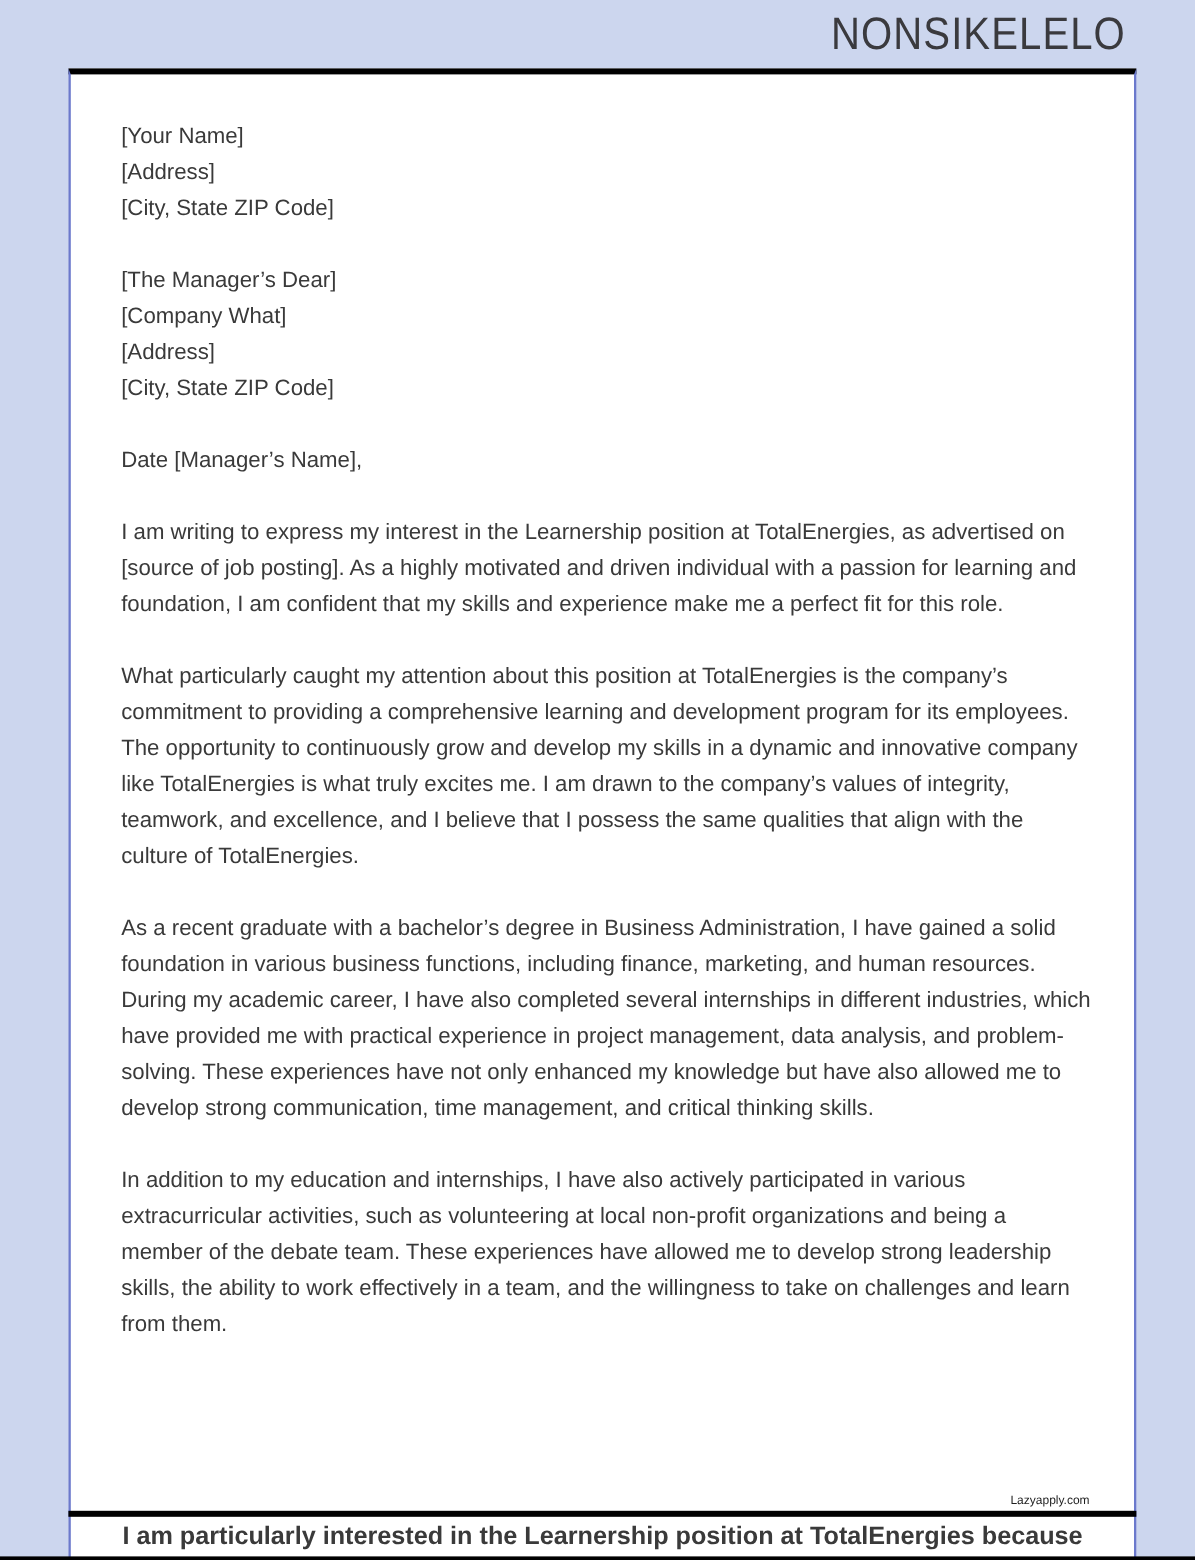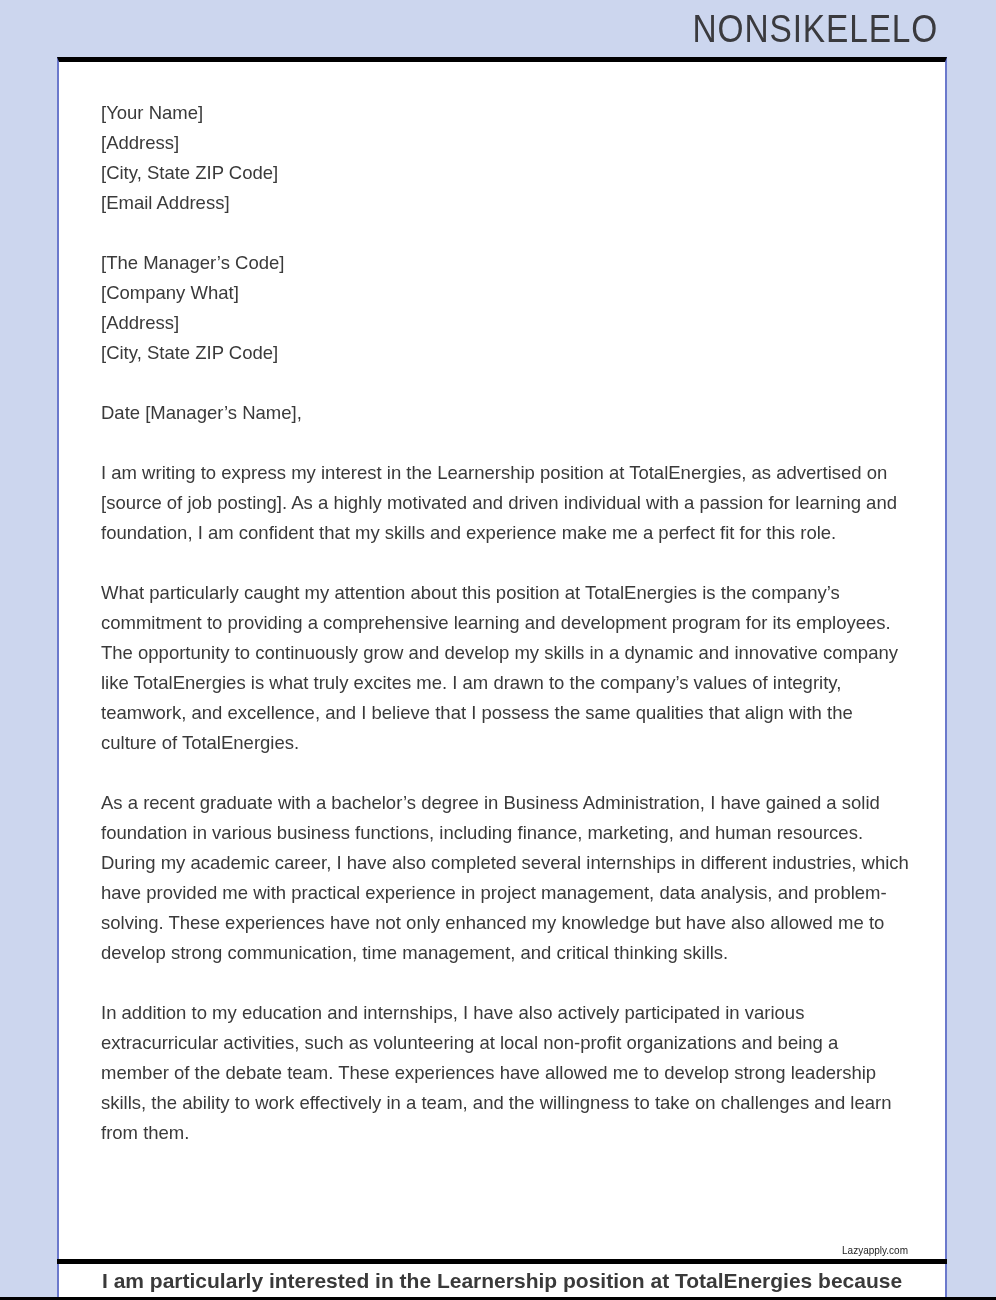--- a/index.html
+++ b/index.html
@@ -96,25 +96,24 @@
 
   <div class="brand">NONSIKELELO</div>
 
   <div class="page">
     <div class="page-content">
 
       <div class="block">
         <p>[Your Name]</p>
         <p>[Address]</p>
         <p>[City, State ZIP Code]</p>
-        <p>[Email Address]</p>
       </div>
 
       <div class="block">
-        <p>[The Manager’s Code]</p>
+        <p>[The Manager’s Dear]</p>
         <p>[Company What]</p>
         <p>[Address]</p>
         <p>[City, State ZIP Code]</p>
       </div>
 
       <p class="salutation">Date [Manager’s Name],</p>
 
       <p class="para">I am writing to express my interest in the Learnership position at TotalEnergies, as advertised on [source of job posting]. As a highly motivated and driven individual with a passion for learning and foundation, I am confident that my skills and experience make me a perfect fit for this role.</p>
       <p class="para">What particularly caught my attention about this position at TotalEnergies is the company’s commitment to providing a comprehensive learning and development program for its employees. The opportunity to continuously grow and develop my skills in a dynamic and innovative company like TotalEnergies is what truly excites me. I am drawn to the company’s values of integrity, teamwork, and excellence, and I believe that I possess the same qualities that align with the culture of TotalEnergies.</p>
       <p class="para">As a recent graduate with a bachelor’s degree in Business Administration, I have gained a solid foundation in various business functions, including finance, marketing, and human resources. During my academic career, I have also completed several internships in different industries, which have provided me with practical experience in project management, data analysis, and problem-solving. These experiences have not only enhanced my knowledge but have also allowed me to develop strong communication, time management, and critical thinking skills.</p>

